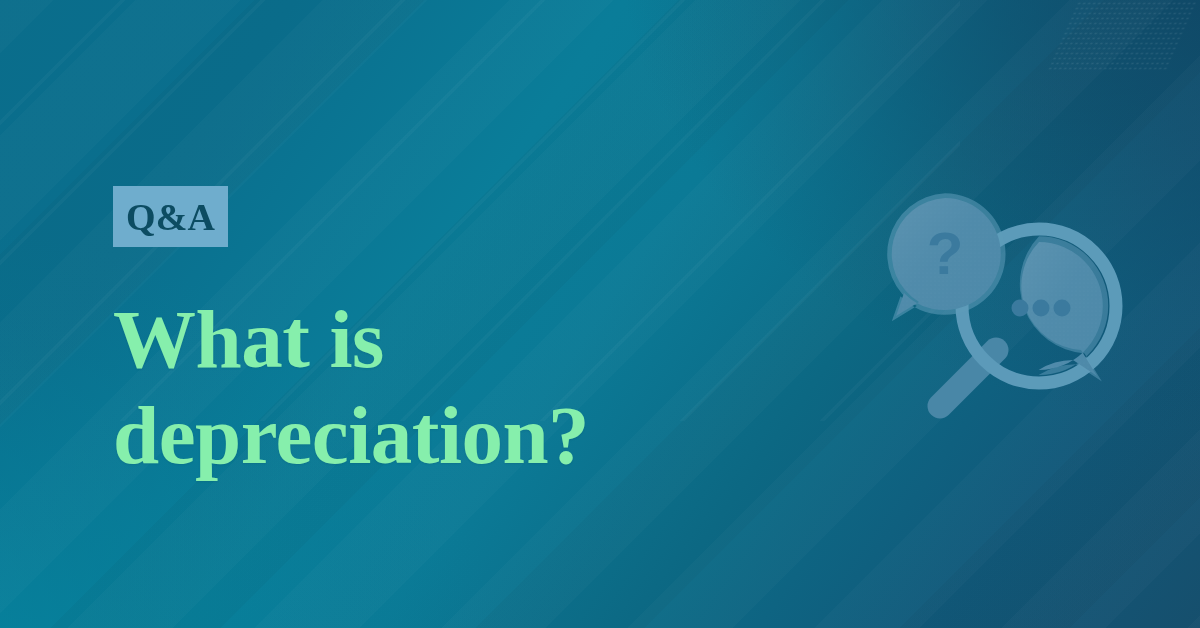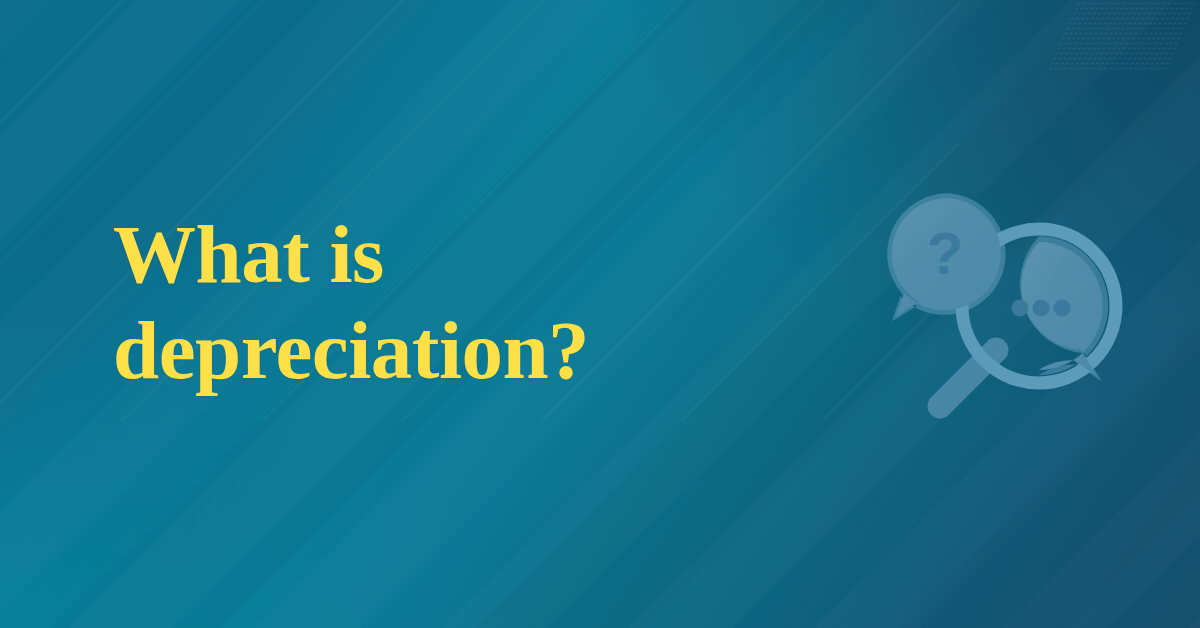--- a/index.html
+++ b/index.html
@@ -106,22 +106,22 @@
     color:#0c4c62;
     font-family:"Liberation Serif", serif;
     font-weight:700;
     font-size:38px;
     line-height:1;
     letter-spacing:0.2px;
     padding:12px 13px 11px 13px;
   }
 
   .headline {
-    margin-top:20px;
-    color:#fde047;
+    margin-top:44px;
+    color:#86efac;
     font-family:"Liberation Serif", serif;
     font-weight:700;
     font-size:83px;
     line-height:96px;
     letter-spacing:-0.5px;
     white-space:pre-line;
     text-shadow:0 1px 2px rgba(0,40,60,0.10);
   }
 
   
@@ -139,20 +139,21 @@
 
   <div class="bg-base"></div>
   <div class="bg-corner-tr"></div>
   <div class="bg-corner-bl"></div>
   <div class="bg-stripes-2"></div>
   <div class="bg-stripes"></div>
   <div class="bg-streaks"></div>
   <div class="bg-dots"></div>
 
   <div class="content">
+    <div class="badge">Q&amp;A</div>
     <h1 class="headline">What is
 depreciation?</h1>
   </div>
 
   <div class="illustration">
     <svg viewBox="0 0 250 272" xmlns="http://www.w3.org/2000/svg" aria-hidden="true">
       <defs>
 
         <linearGradient id="sheen" x1="0" y1="0" x2="1" y2="1">
           <stop offset="0%" stop-color="#ffffff" stop-opacity="0.085"></stop>

